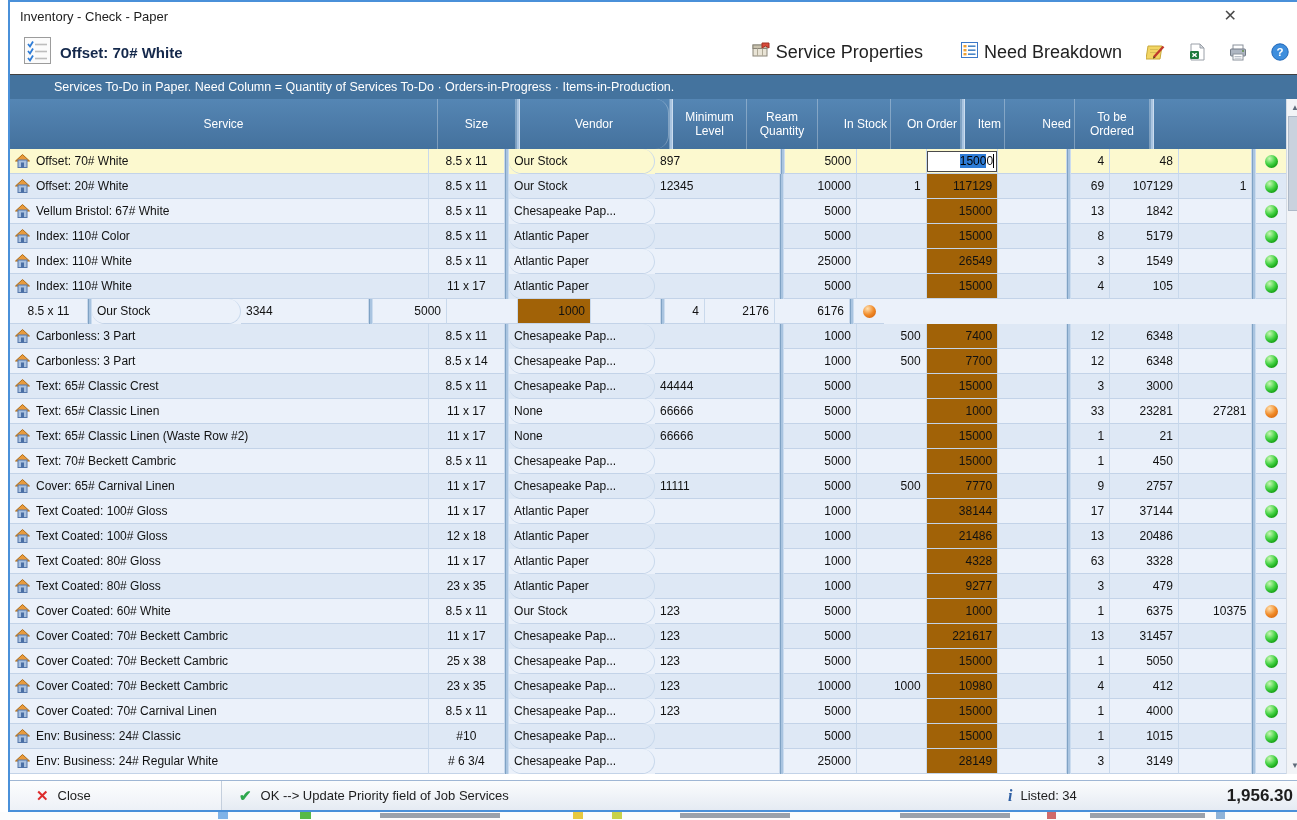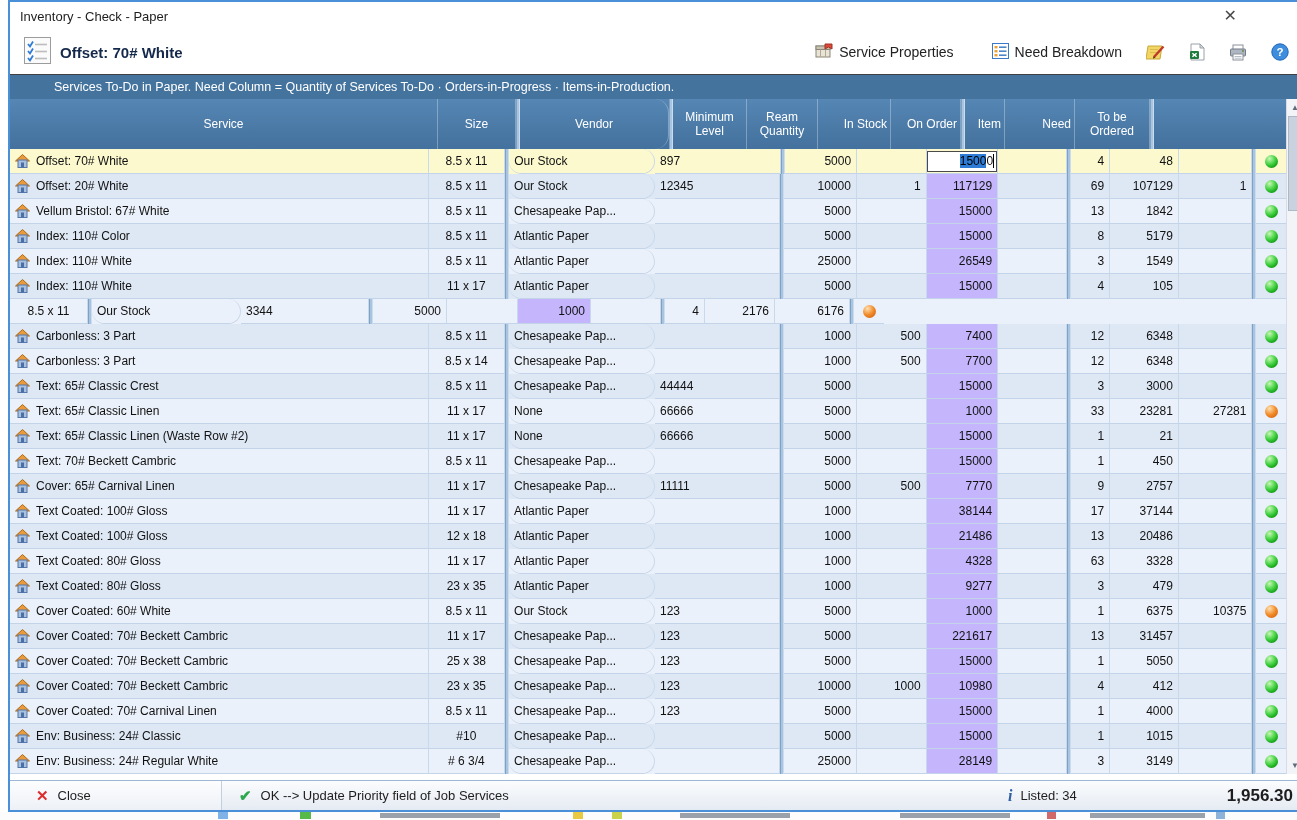--- a/index.html
+++ b/index.html
@@ -13,21 +13,21 @@
     display:flex; flex-direction:column; position:relative;margin-left:8px;
   }
   
   .titlebar { height:28px; background:#fff; display:flex; align-items:center; padding:0 10px; flex:0 0 auto; }
   .titlebar .title { font-size:13px; color:#1d1d1d; }
   .titlebar .win-close { position:absolute; right:66px; top:4px; font-size:16px; color:#4a4a4a; cursor:default; line-height:20px; font-weight:400;}
   
   .headband { height:44px; display:flex; align-items:center; padding:0 14px; flex:0 0 auto; }
   .headband .htitle { font-size:15px; font-weight:bold; color:#14284B; margin-left:9px; }
   .toolbar { margin-left:auto; display:flex; align-items:center; }
-  .tool-btn { display:flex; align-items:center; gap:6px; font-size:14px; color:#222; margin-left:38px; cursor:default; }
+  .tool-btn { display:flex; align-items:center; gap:6px; font-size:18px; color:#222; margin-left:38px; cursor:default; }
   .icon-btn { margin-left:24px; display:flex; align-items:center; cursor:default; }
   
   .infobar { height:25px; background:#44739E; color:#fff; font-size:12.5px; line-height:25px;
              padding-left:44px; flex:0 0 auto; border-top:1px solid #404040; }
   
   .table-wrap { display:flex; flex:0 0 auto; }
   .table-main { width:1276px; }
   .thead { height:50px; display:flex; background:linear-gradient(#5586B4, #44719D); }
   .th { color:#fff; font-size:12px; display:flex; align-items:center; justify-content:center;
         text-align:center; line-height:1.2; border-right:1px solid rgba(255,255,255,0.30); padding:0 3px; }
@@ -43,21 +43,21 @@
   .col-vendor  { width:149px;border-radius:14px; }
   .col-sku     { width:128px; }
   .col-min     { width:74px;  justify-content:flex-end; }
   .col-ream    { width:71px;  justify-content:flex-end; }
   .col-stock   { width:73px;  justify-content:flex-end; }
   .col-onorder { width:70px;  justify-content:flex-end; }
   .col-item    { width:40px;  justify-content:flex-end; }
   .col-need    { width:70px;  justify-content:flex-end; }
   .col-toorder { width:75px;  justify-content:flex-end; }
   .col-status  { width:30px;  justify-content:center; border-right:none; }
-  .td.col-stock { background:#c4b5fd; }
+  .td.col-stock { background:#a16207; }
   .house { margin-right:6px; flex:0 0 auto; }
   .dot { width:13px; height:13px; border-radius:50%; }
   .dot-green  { background:radial-gradient(circle at 35% 28%, #C9F7B5, #44D344 45%, #119C11 78%, #0A7A0A); }
   .dot-orange { background:radial-gradient(circle at 35% 28%, #FFE0B0, #F08A28 50%, #D96A10 82%); }
   .editbox { width:100%; height:21px; background:#fff; border:1px solid #4A4A4A; display:flex;
              align-items:center; justify-content:flex-end; padding:0 2px; }
   .selblue { background:#2E7CD6; color:#000000; }
   .caret { display:inline-block; width:1px; height:14px; background:#000; margin-left:0px; }
   
   .vscroll { width:17px; height:675px; background:#F2F4F7; border-left:1px solid #D5DCE5;

